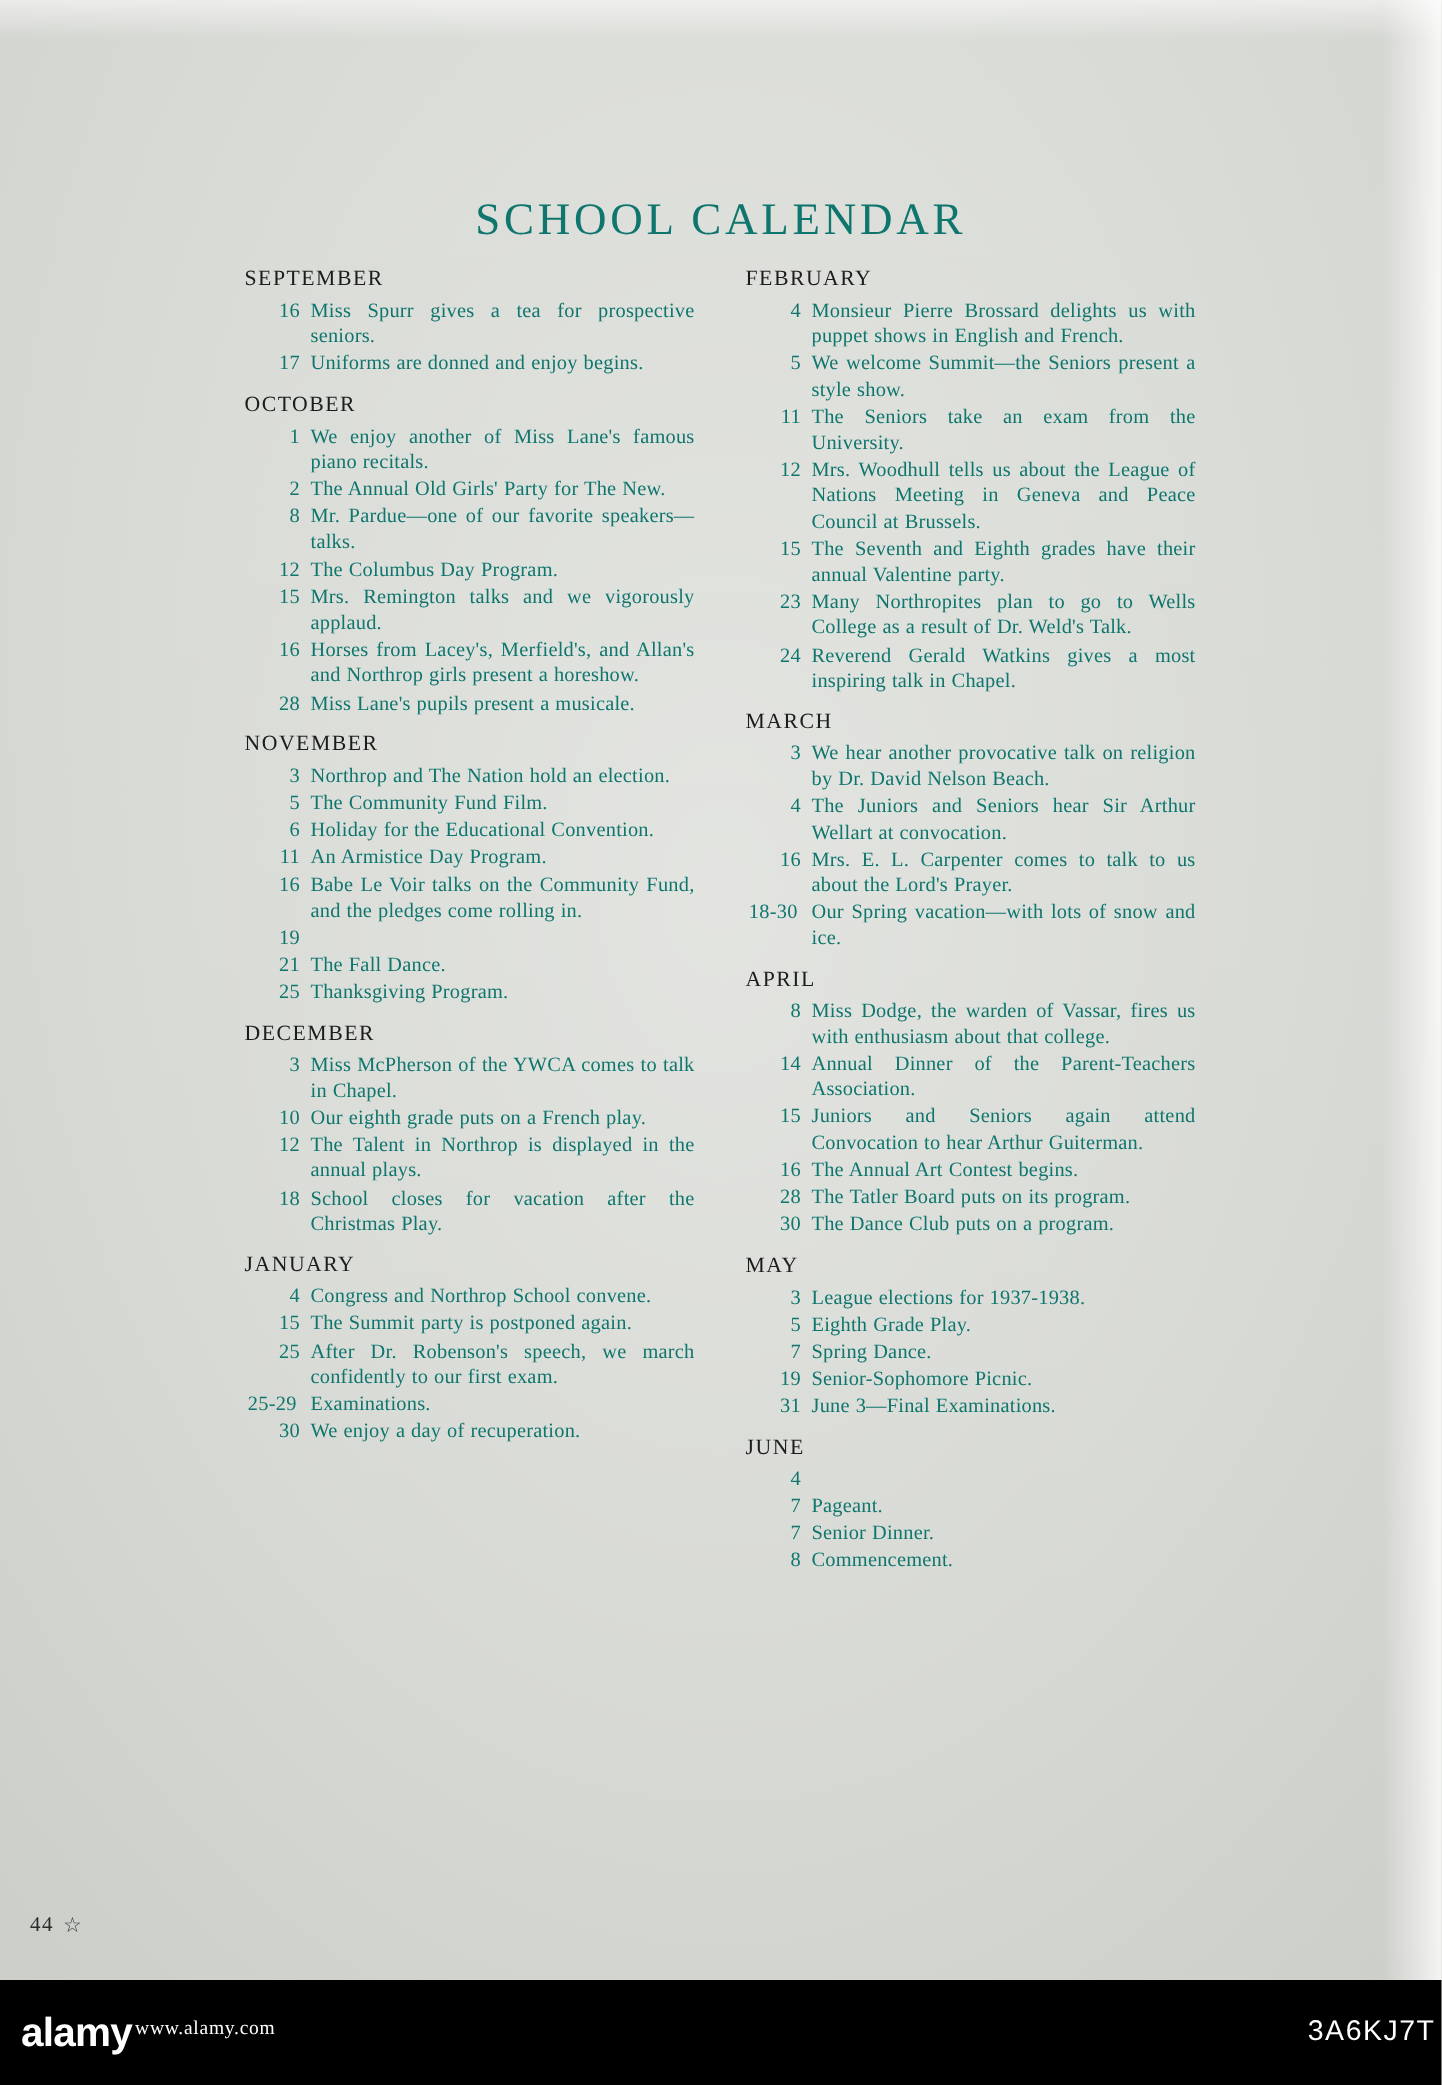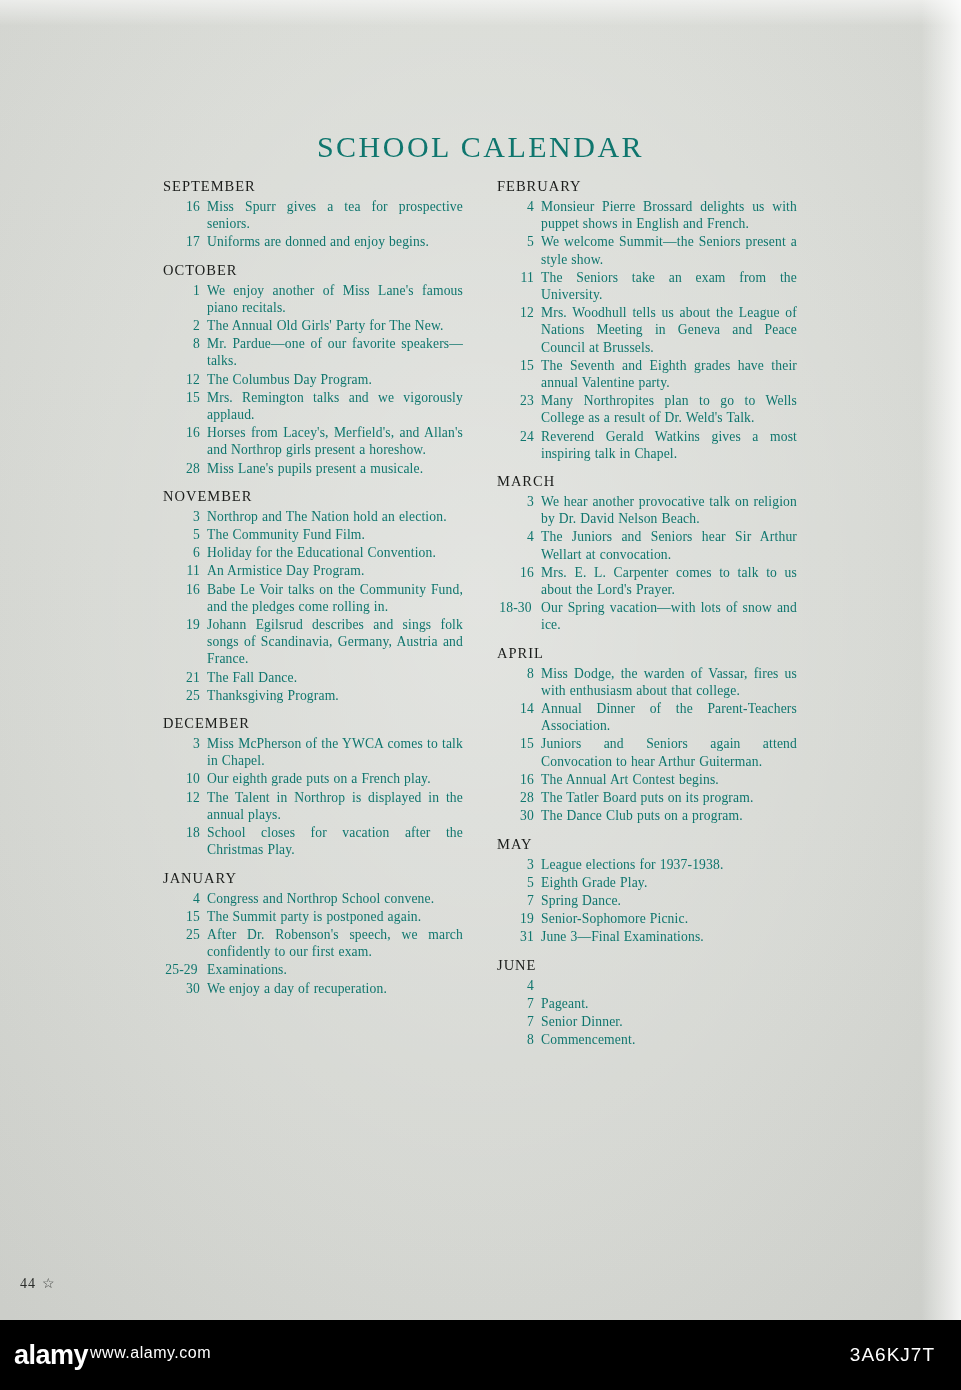--- a/index.html
+++ b/index.html
@@ -142,34 +142,35 @@
     align-items: center;
     gap: 10px;
     padding-left: 14px;
   }
   #footer .alamy {
     font-size: 27px;
     font-weight: bold;
     letter-spacing: -0.5px;
   }
   #footer .url {
-    font-size: 16px;
+    font-size: 13px;
     letter-spacing: 0.5px;
     padding-left: 2px;
     padding-top: 4px;
+    font-family: Liberation Serif, serif;
   }
   #footer .leftwrap {
     display: flex;
     flex-direction: row;
     justify-content: center;
   }
   #footer .right {
     font-size: 19px;
     letter-spacing: 1px;
-    padding-right: 26px;
+    padding-right: 4px;
     font-family: "Liberation Sans", sans-serif;
   }
 </style>
 </head>
 <body>
 
 <div id="page">
   <div id="paper"></div>
   <div id="page-edge-top"></div>
   <div id="page-edge-right"></div>
@@ -237,21 +238,20 @@
           <li class="entry">
             <span class="day">11</span>
             <span class="text">An Armistice Day Program.</span>
           </li>
           <li class="entry">
             <span class="day">16</span>
             <span class="text">Babe Le Voir talks on the Community Fund, and the pledges come rolling in.</span>
           </li>
           <li class="entry">
             <span class="day">19</span>
-            <span class="text">Johann Egilsrud describes and sings folk songs of Scandinavia, Germany, Austria and France.</span>
           </li>
           <li class="entry">
             <span class="day">21</span>
             <span class="text">The Fall Dance.</span>
           </li>
           <li class="entry">
             <span class="day">25</span>
             <span class="text">Thanksgiving Program.</span>
           </li>
         </ul>

